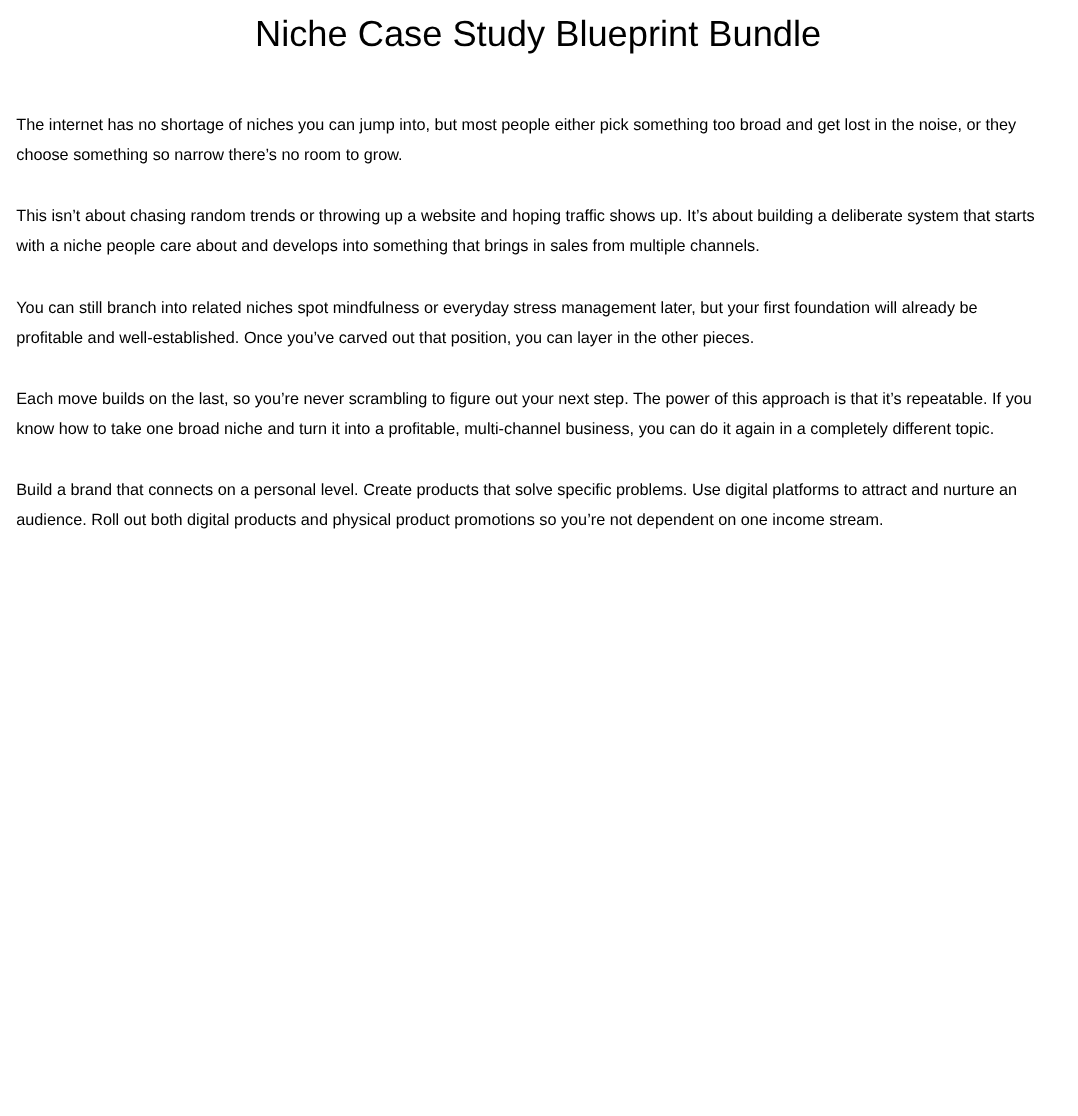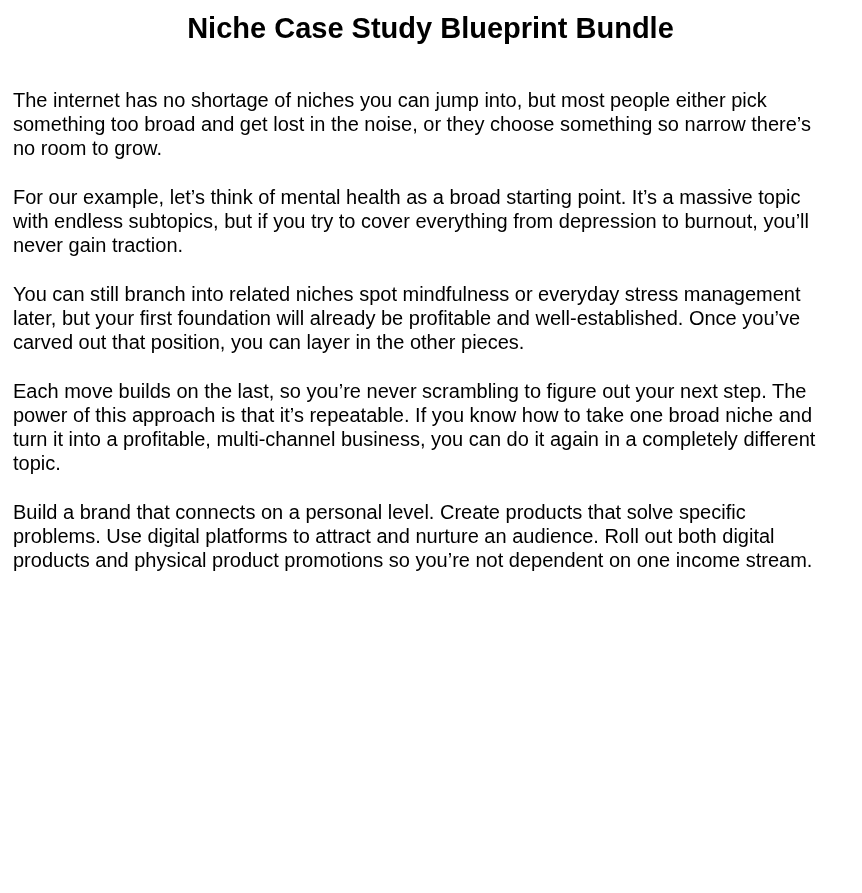--- a/index.html
+++ b/index.html
@@ -11,48 +11,48 @@
   }
   .page {
     width: 862px;
     min-height: 893px;
     box-sizing: border-box;
     padding: 0 14px 0 13px;
     background: #ffffff;
   }
   .page-title {
     font-size: 29px;
-    font-weight: bold;
+    font-weight: normal;
     line-height: 32px;
     text-align: center;
     margin: 12px 0 44px 0;
     color: #000000;
   }
   .body-paragraph {
-    font-size: 20px;
+    font-size: 13px;
     line-height: 24px;
     margin: 0 0 25px 0;
     max-width: 822px;
     color: #000000;
   }
   .body-paragraph:last-child {
     margin-bottom: 0;
   }
 </style>
 </head>
 <body>
 
 <div class="page">
   <h1 class="page-title">Niche Case Study Blueprint Bundle</h1>
 
   <p class="body-paragraph">The internet has no shortage of niches you can jump into, but most people either pick something too broad and get lost in the noise, or they choose something so narrow there’s no room to grow.</p>
 
 
+  <p class="body-paragraph">This isn’t about chasing random trends or throwing up a website and hoping traffic shows up. It’s about building a deliberate system that starts with a niche people care about and develops into something that brings in sales from multiple channels.</p>
 
-  <p class="body-paragraph">For our example, let’s think of mental health as a broad starting point. It’s a massive topic with endless subtopics, but if you try to cover everything from depression to burnout, you’ll never gain traction.</p>
 
 
   <p class="body-paragraph">You can still branch into related niches spot mindfulness or everyday stress management later, but your first foundation will already be profitable and well-established. Once you’ve carved out that position, you can layer in the other pieces.</p>
 
   <p class="body-paragraph">Each move builds on the last, so you’re never scrambling to figure out your next step. The power of this approach is that it’s repeatable. If you know how to take one broad niche and turn it into a profitable, multi-channel business, you can do it again in a completely different topic.</p>
 
   <p class="body-paragraph">Build a brand that connects on a personal level. Create products that solve specific problems. Use digital platforms to attract and nurture an audience. Roll out both digital products and physical product promotions so you’re not dependent on one income stream.</p>
 </div>
 
 </body></html>

